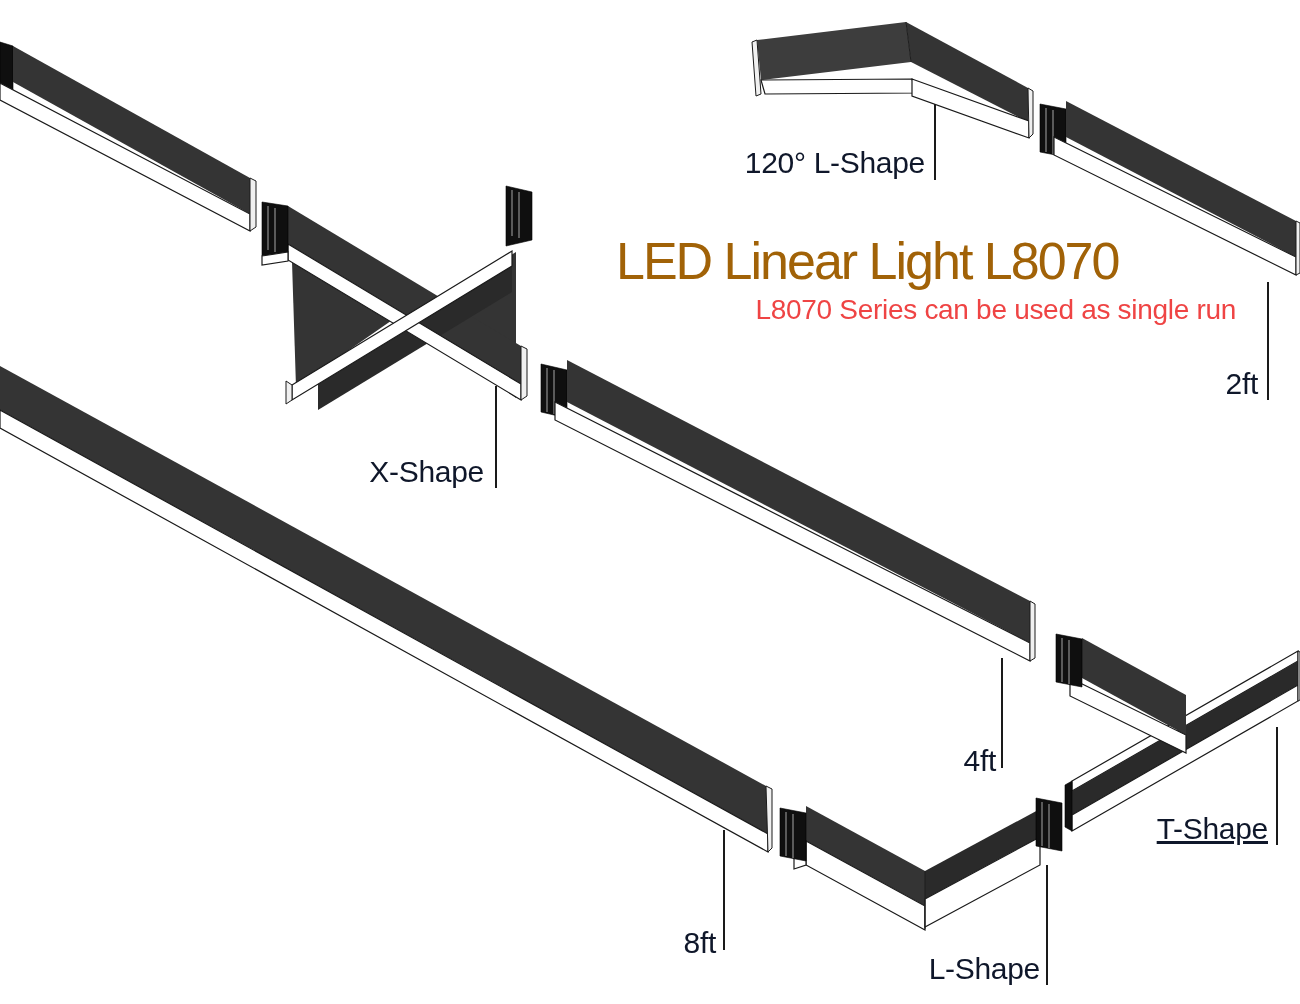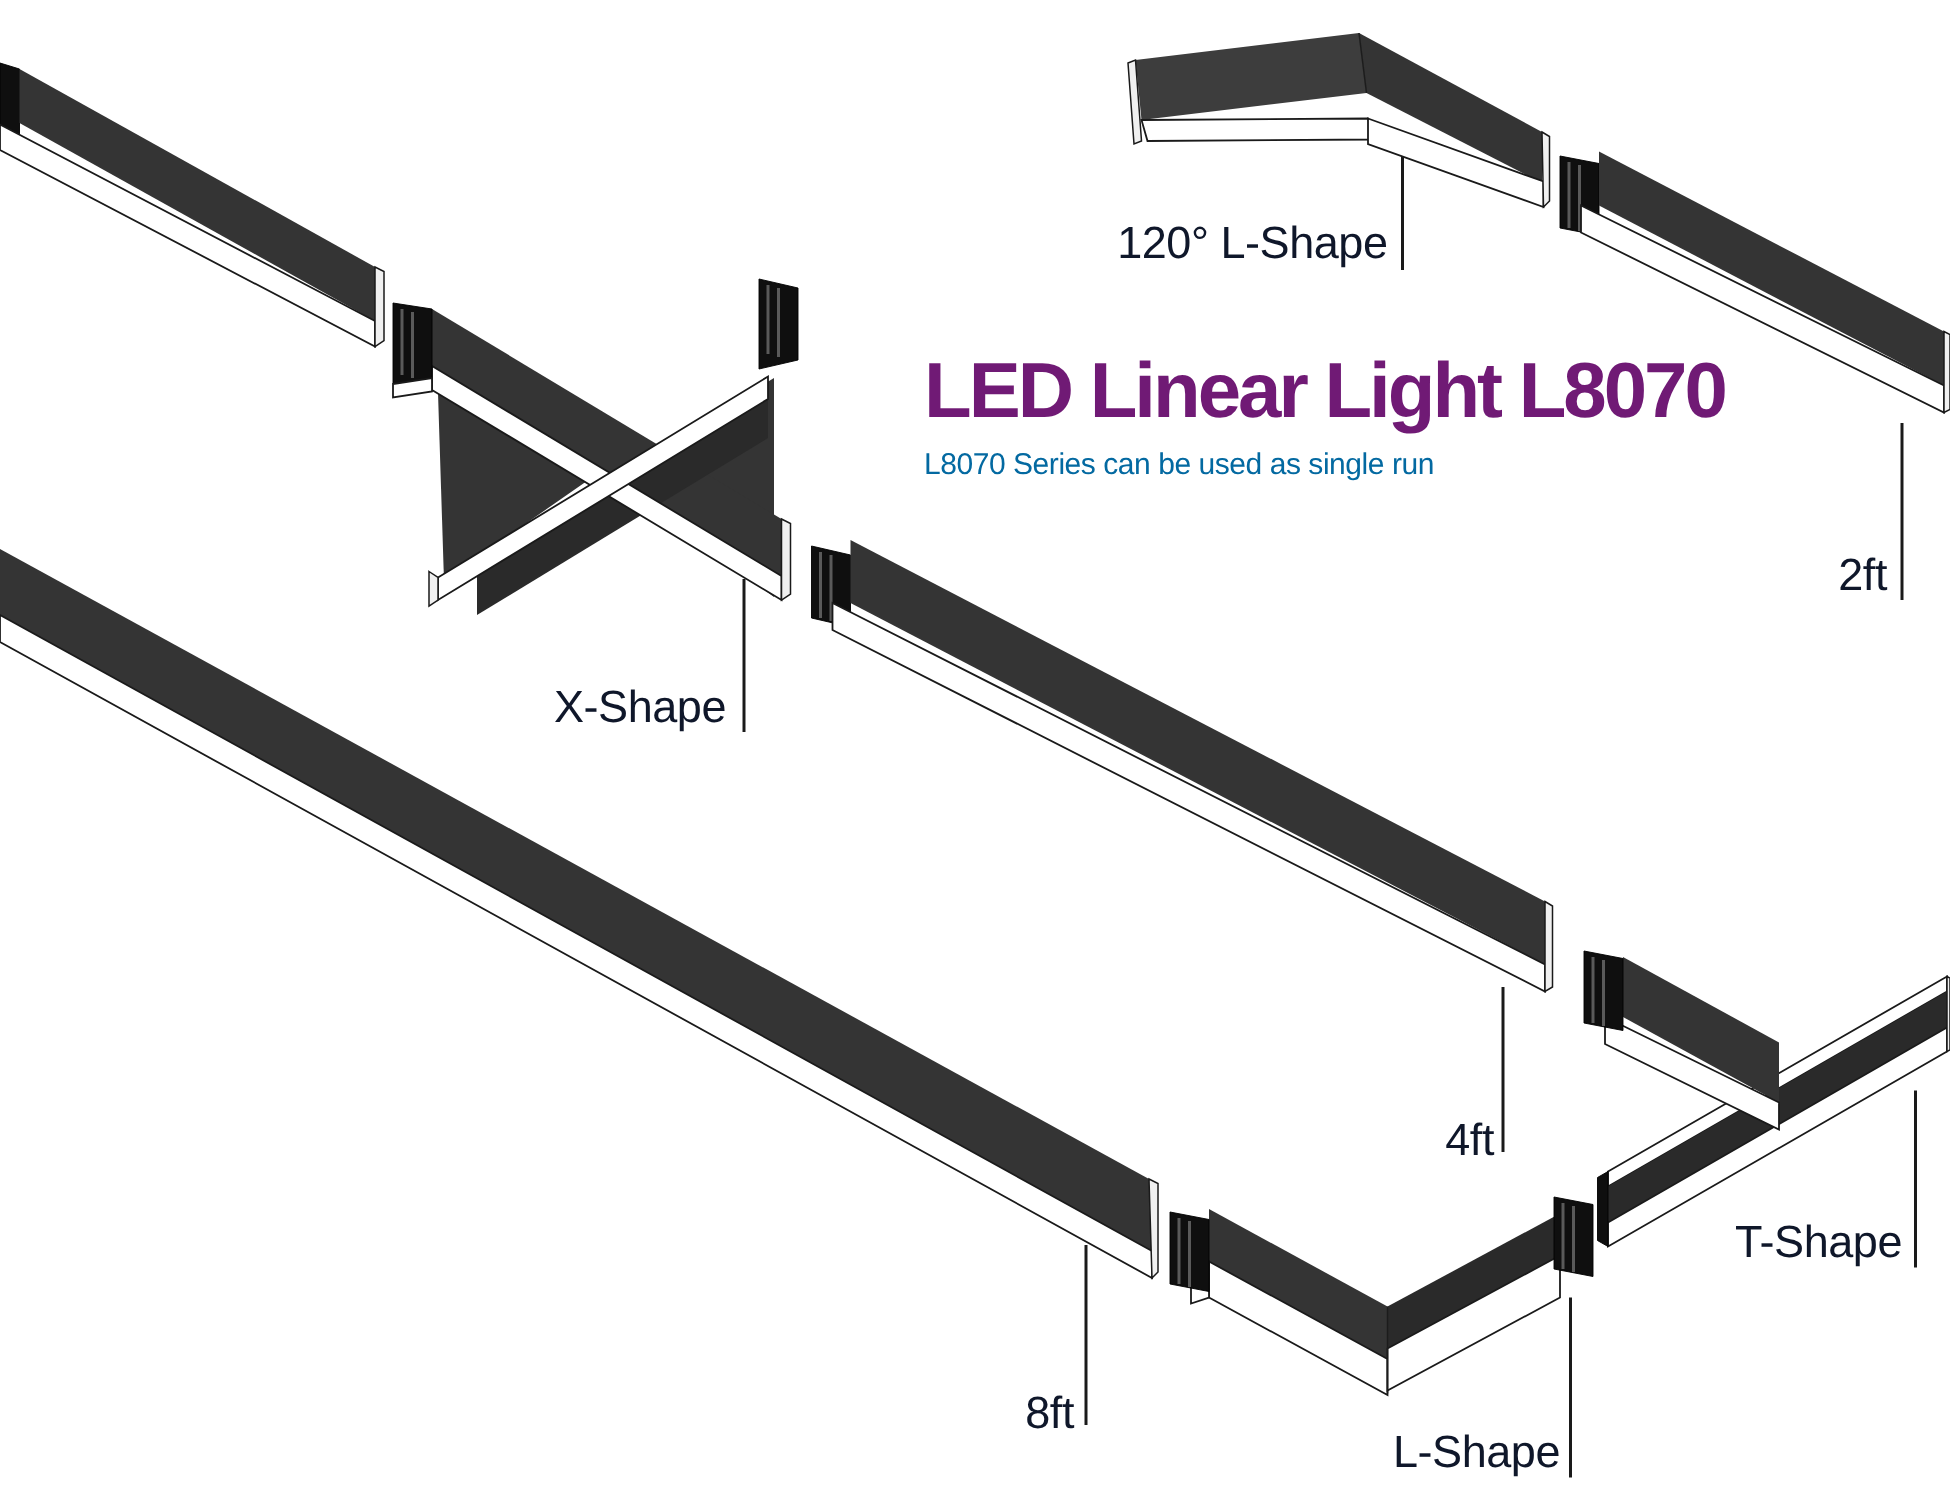--- a/index.html
+++ b/index.html
@@ -14,31 +14,32 @@
   .label{
     position:absolute;
     font-size:30px;
     color:#0f172a;
     white-space:nowrap;
     letter-spacing:-0.3px;
   }
   .title-block{position:absolute;left:616px;top:233px;width:620px;}
   .title-heading{
     font-size:52px;
-    font-weight:700;
+    font-weight:400;
     letter-spacing:-2px;
-    color:#701a75;
+    color:#a16207;
     line-height:56px;
   }
   .title-sub{
     margin-top:4px;
-    font-size:20px;
-    color:#0369a1;
+    font-size:28px;
+    color:#ef4444;
     letter-spacing:-0.3px;
     line-height:34px;
+    text-align:right;
   }
   .white-face{fill:#ffffff;stroke:#1a1a1a;stroke-width:1.2;}
   .end-sliver{fill:#f0f0f0;stroke:#1a1a1a;stroke-width:1;}
   .side-a{fill:#343434;}
   .side-b{fill:#2a2a2a;}
   .top-face{fill:#3d3d3d;}
   .conn{fill:#0f0f0f;stroke:#000;stroke-width:0.6;}
   .contact{stroke:#5a5a5a;stroke-width:2;}
   .leader{stroke:#1a1a1a;stroke-width:2;}
   .fold{stroke:#1c1c1c;stroke-width:1;}
@@ -152,15 +153,15 @@
       <div>L8070 Series can be used as single run</div>
     </div>
   </div>
 
   <div class="label" style="right:375px;top:146px;">120° L-Shape</div>
   <div class="label" style="right:816px;top:455px;">X-Shape</div>
   <div class="label" style="right:42px;top:367px;">2ft</div>
   <div class="label" style="right:304px;top:744px;margin-left:24px;">4ft</div>
   <div class="label" style="right:584px;top:926px;">8ft</div>
   <div class="label" style="right:260px;top:952px;">L-Shape</div>
-  <div class="label" style="right:32px;top:812px;">T-Shape</div>
+  <div class="label" style="right:32px;top:812px;text-decoration:underline;">T-Shape</div>
 
 </div>
 
 </body></html>

